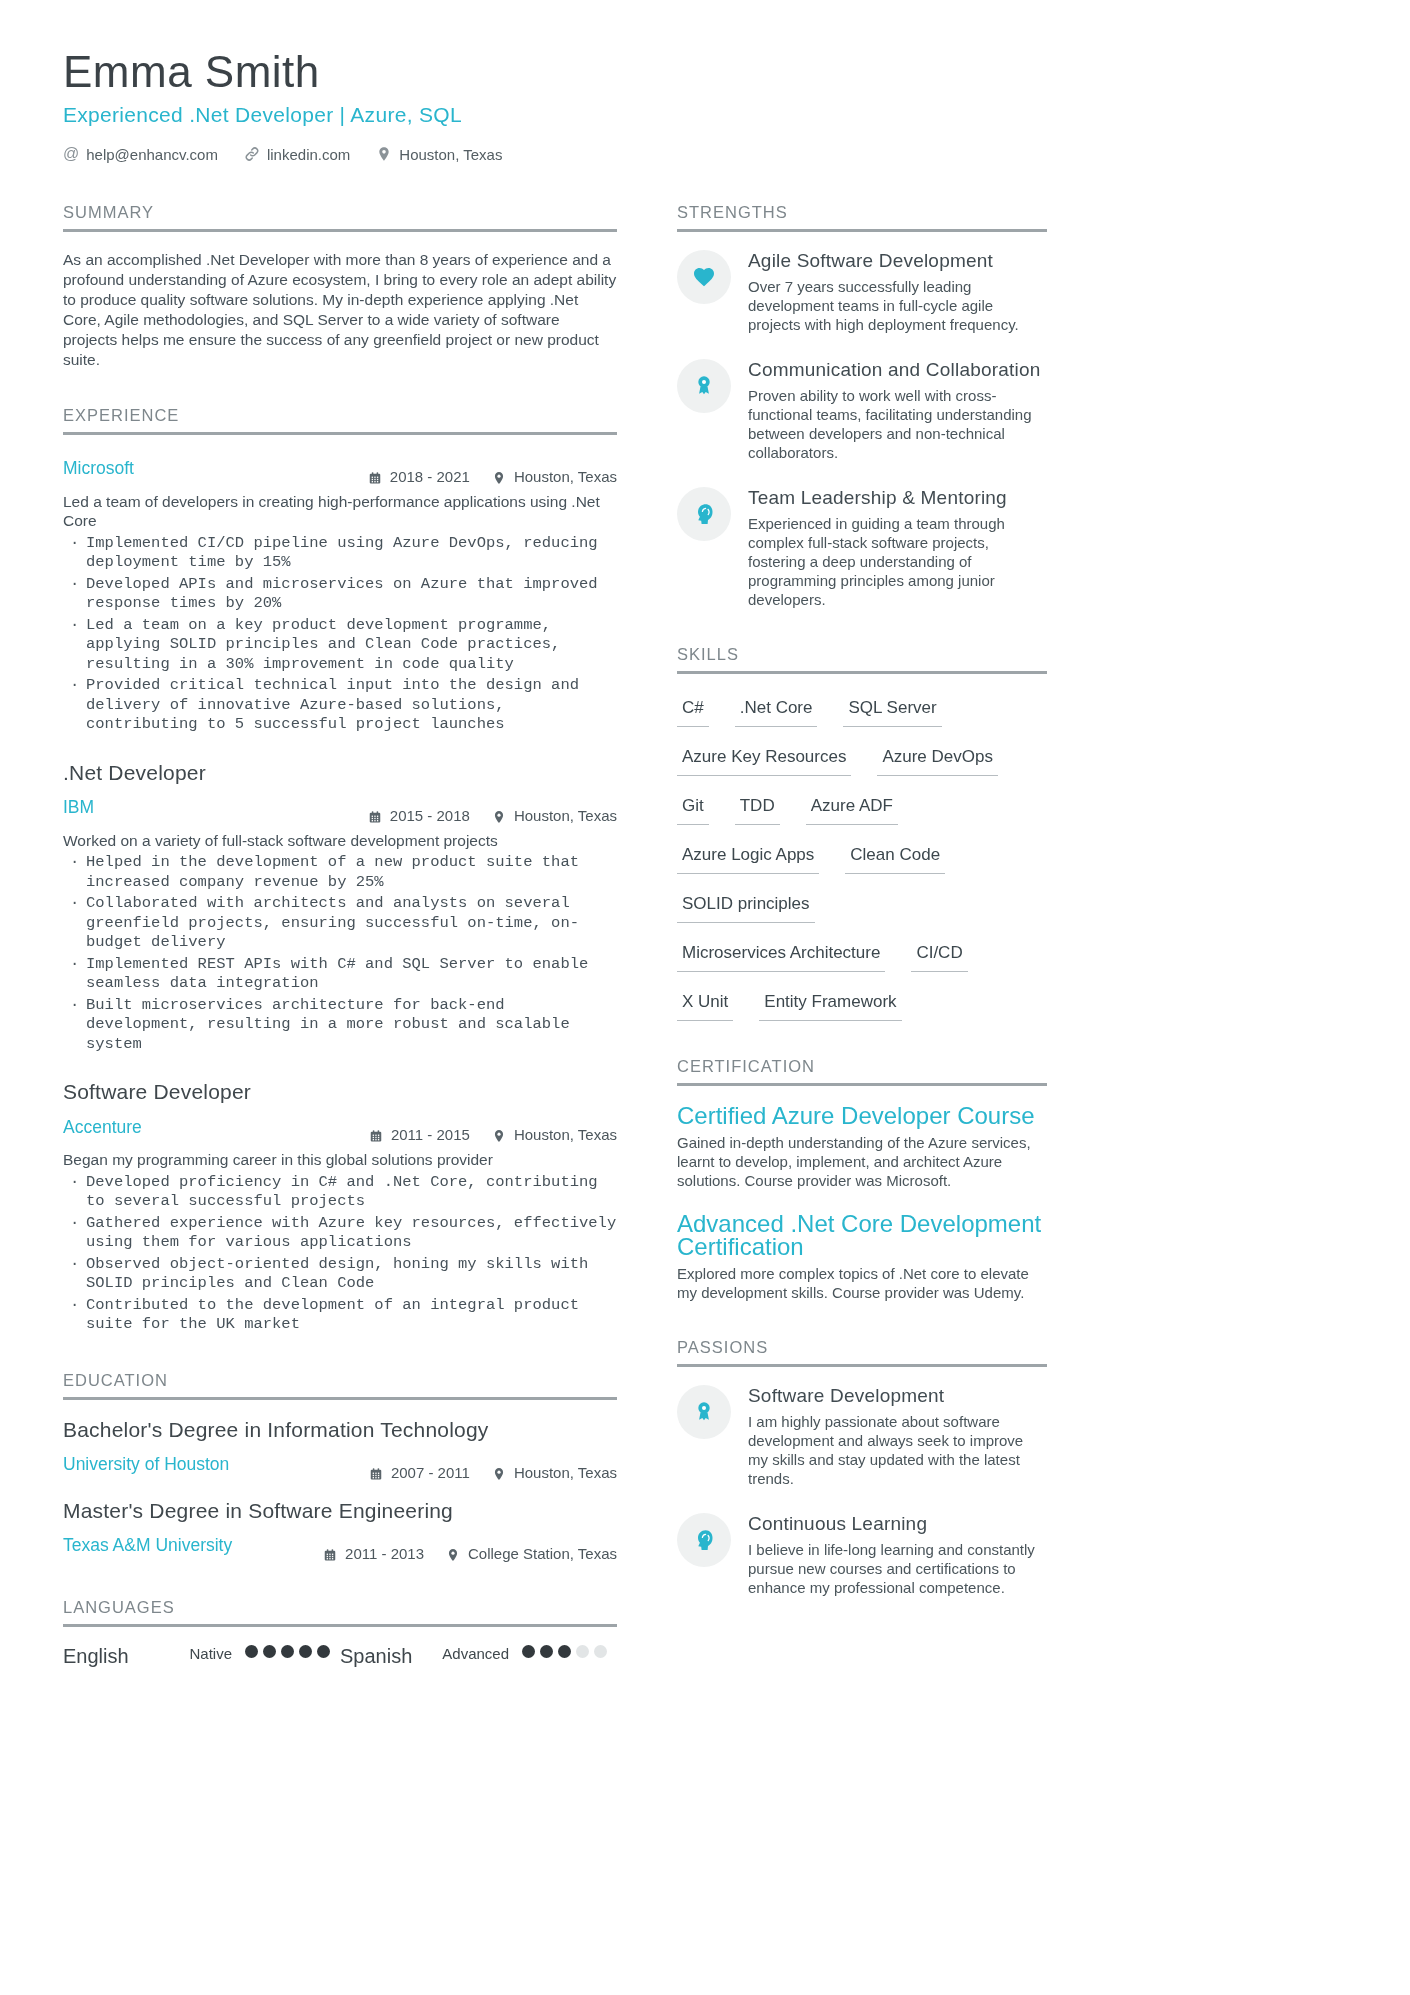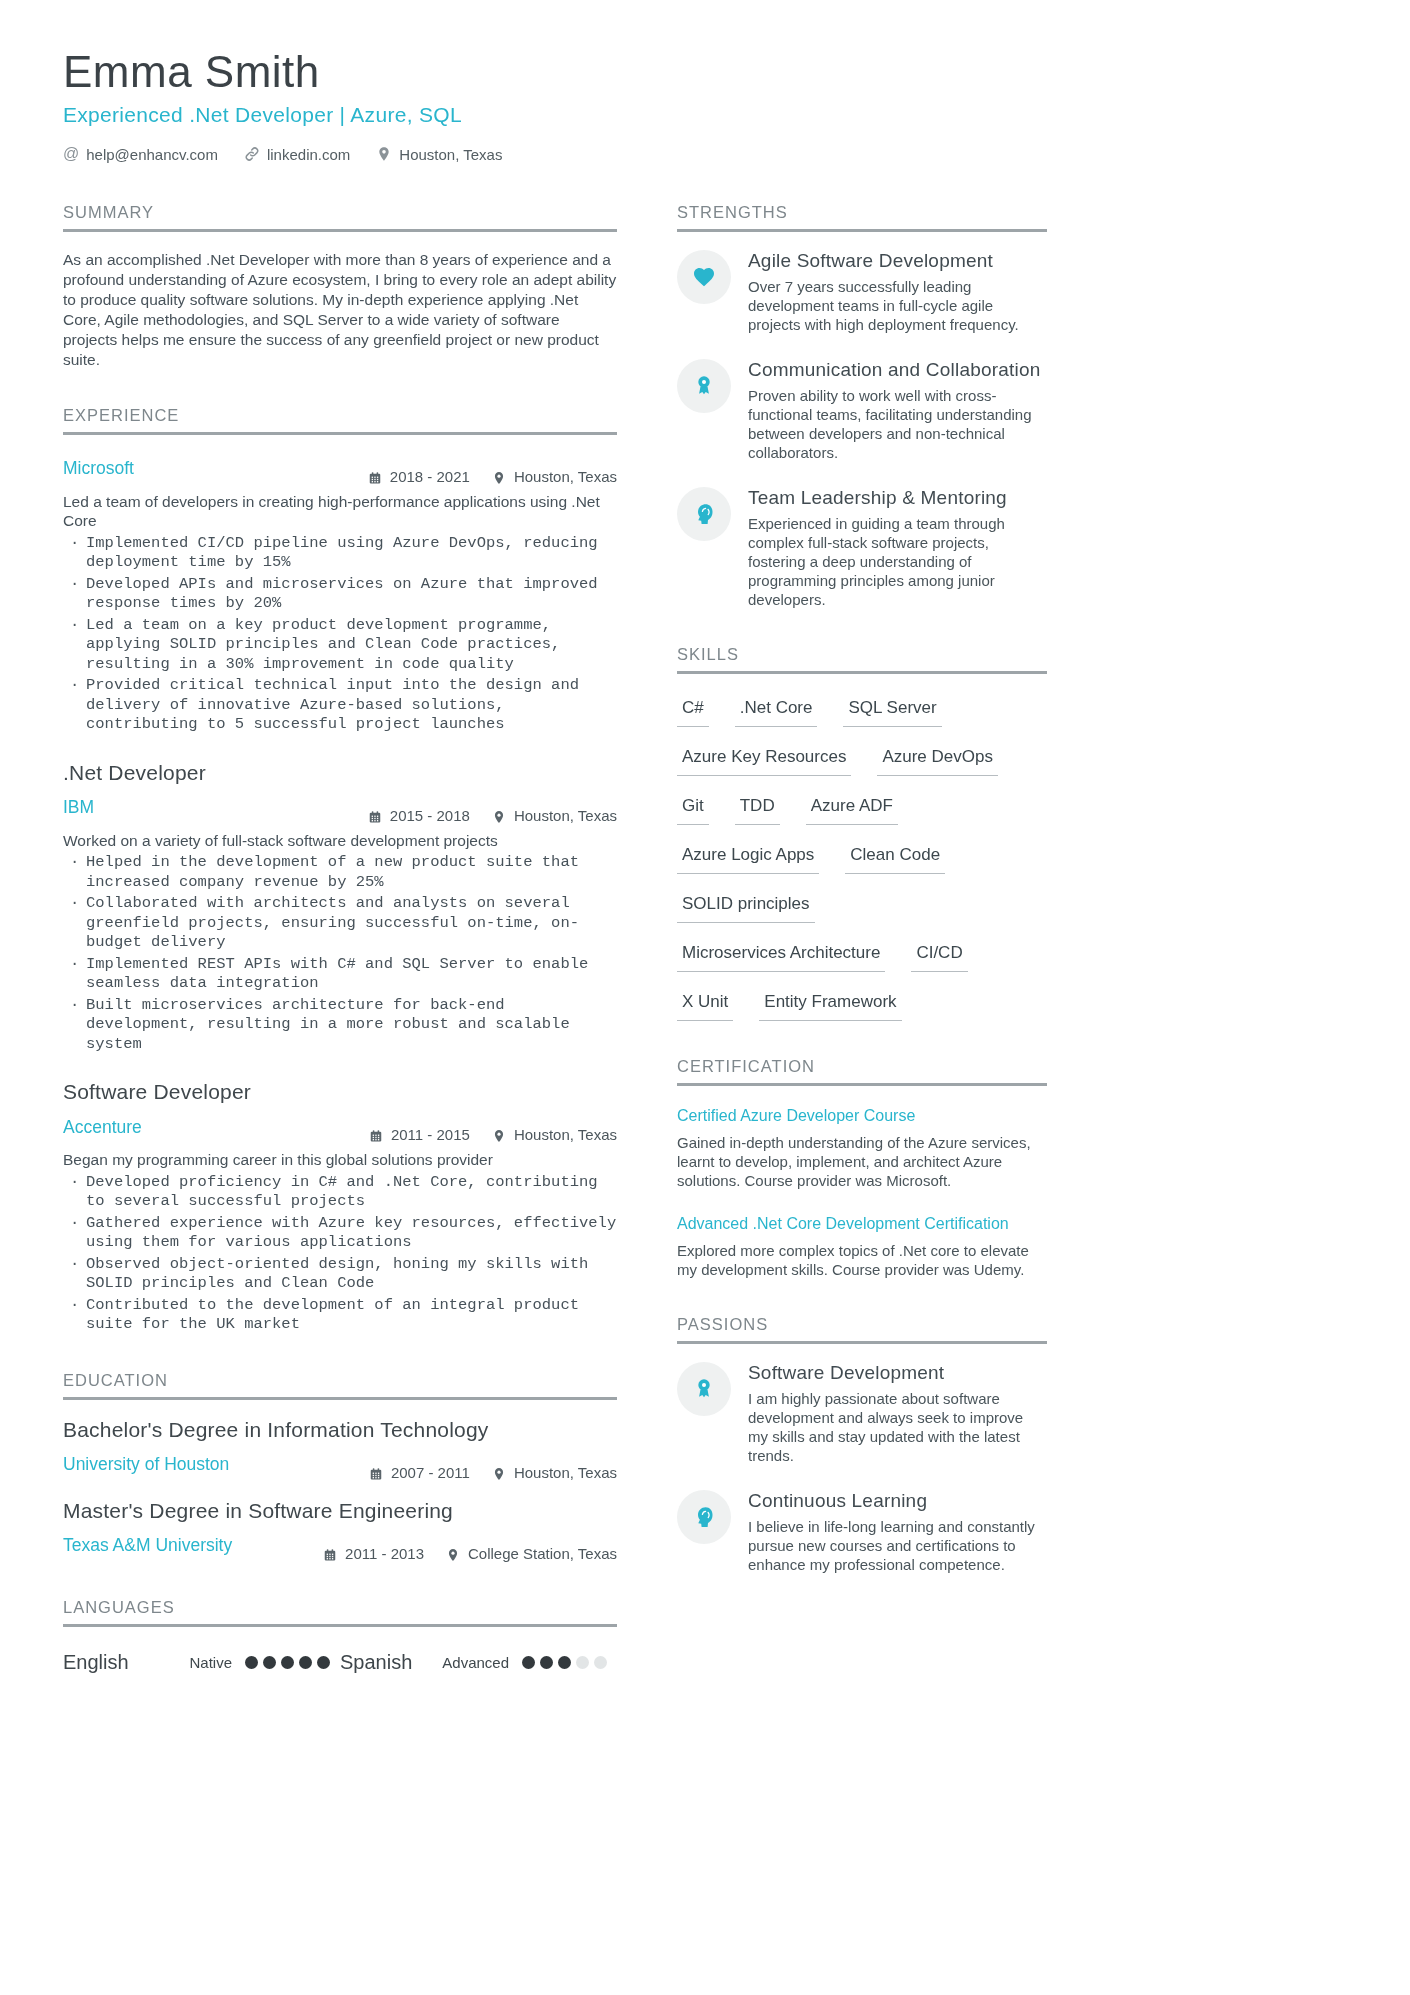--- a/index.html
+++ b/index.html
@@ -44,21 +44,21 @@
   .meta-item { display:flex; align-items:flex-end; gap:8px; font-size:15px; color:#4d575d;margin-top:15px; }
   .meta-item .ic { width:14px; height:14px; color:#5b656b; flex:none; }
   .job-lead { font-size:15.5px; line-height:19.5px; color:#47525a; margin-bottom:3px; }
   .bullets { list-style:none;font-family:Liberation Mono, monospace; }
   .bullets li { position:relative; padding-left:23px; font-size:15.5px; line-height:19.5px; margin-bottom:2px; }
   .bullets li::before { content:"·"; position:absolute; left:7px; top:0; color:#4d575d; }
   .edu .job { margin-bottom:18px; }
 
   
   .lang-row { display:flex; margin-top:4px; }
-  .lang-block { display:flex; align-items:center; width:277px; flex:none;margin-top:6px; }
+  .lang-block { display:flex; align-items:flex-start; width:277px; flex:none; }
   .lang-name { font-size:20px; color:#3e464b; flex:1 1 auto; }
   .lang-level { font-size:15px; color:#3f484d; margin-right:13px; }
   .dots { display:flex; gap:5px; align-items:center; margin-right:10px; }
   .dot { width:13px; height:13px; border-radius:50%; background:#e2e5e6; }
   .dot.filled { background:#33393d; }
 
   
   .icon-item { display:flex; margin-bottom:25px; }
   .icon-circle {
     width:54px; height:54px; border-radius:50%; background:#eff1f1; flex:none;
@@ -71,21 +71,21 @@
 
   
   .skill-wrap { display:flex; flex-wrap:wrap; column-gap:26px; row-gap:20px; padding-top:6px; }
   .skill-tag {
     font-size:17px; color:#3c474d; padding:0 5px 8px;
     border-bottom:1px solid #b7bdc1; white-space:nowrap;
   }
 
   
   .cert { margin-bottom:22px; }
-  .cert-title { font-size:16px; color:var(--accent); line-height:23px; margin-bottom:6px; }
+  .cert-title { font-size:24px; color:var(--accent); line-height:23px; margin-bottom:6px; }
   .cert-text { font-size:15px; line-height:19px; color:#4a555b; }
 
   :root { --accent:#29b5cd; }
 </style>
 </head>
 <body>
 
 <svg width="0" height="0" style="position:absolute">
   <defs>
     <g id="svg-pin">

